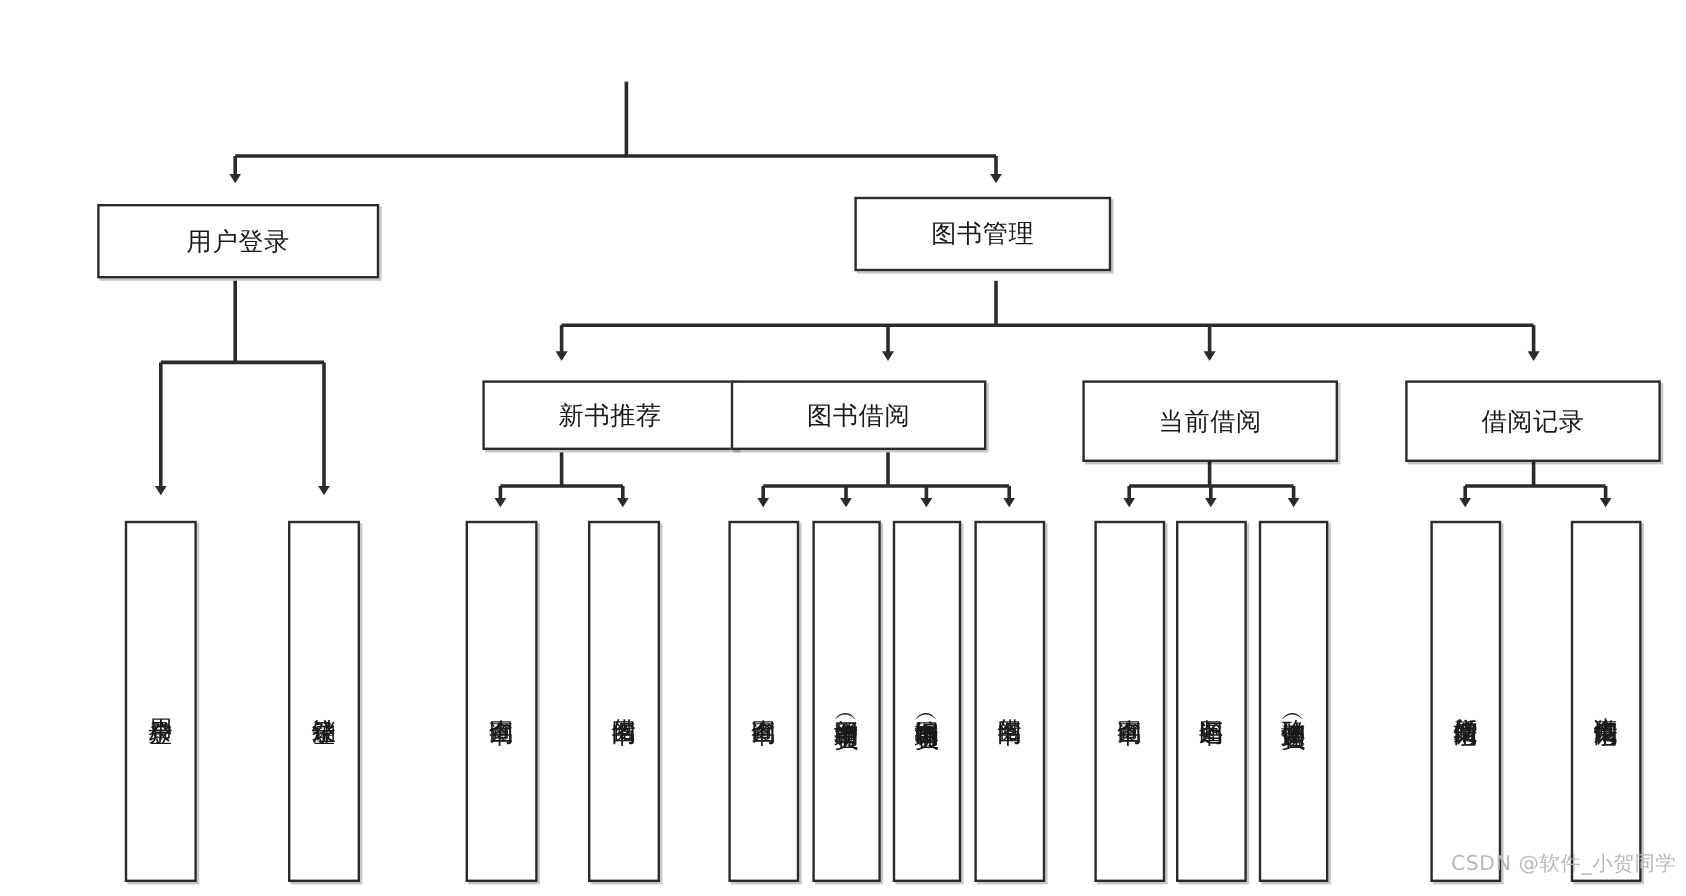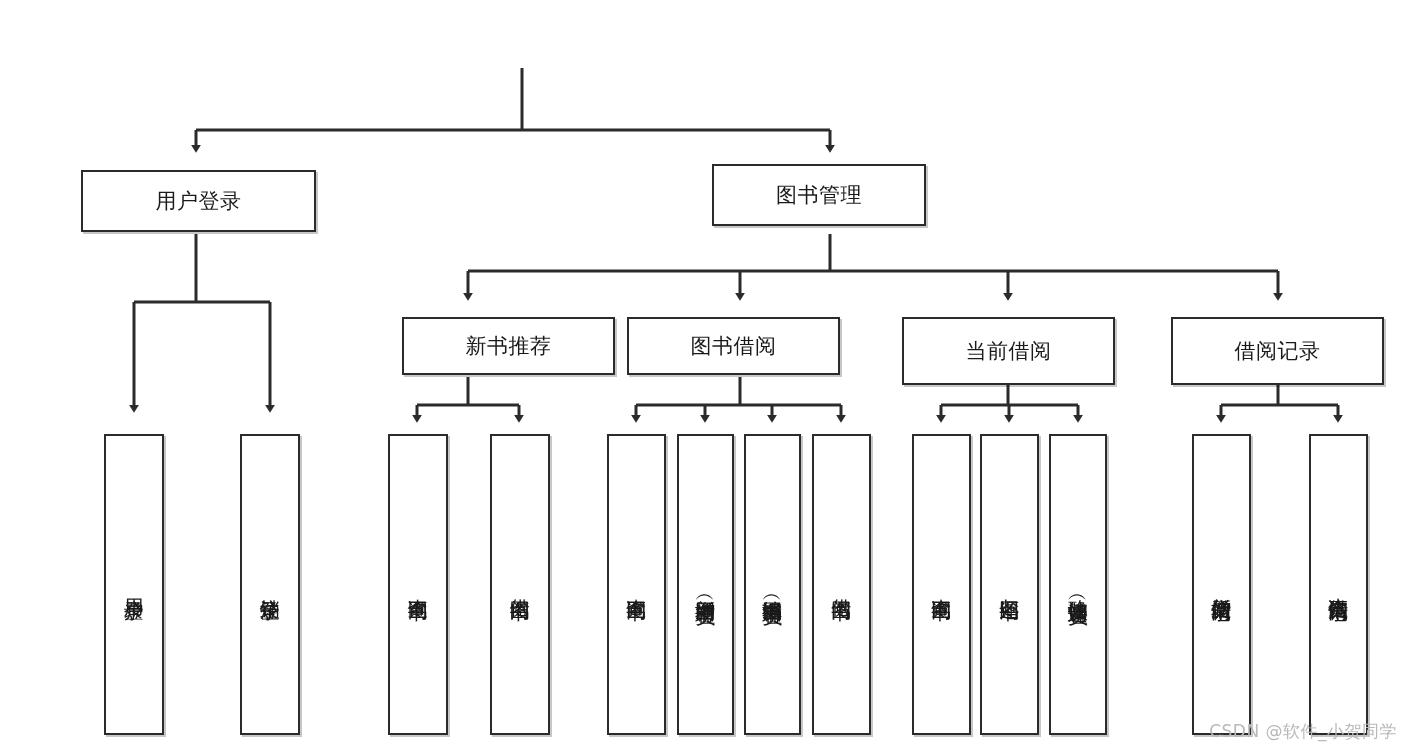--- a/index.html
+++ b/index.html
@@ -68,21 +68,21 @@
     align-items: center;
     justify-content: center;
   }
   .node.v.top .lbl {
     align-items: flex-start;
     padding-top: 4px;
   }
   .watermark {
     position: absolute;
     right: 8px;
-    bottom: 4px;
+    bottom: 16px;
     font-size: 17px;
     color: #b9b9b9;
     z-index: 5;
     white-space: nowrap;
     letter-spacing: 0.5px;
   }
 </style>
 </head>
 <body>
 
@@ -144,21 +144,21 @@
   </div>
 
   <div class="node h" style="left:712px; top:164px; width:214px; height:62px;">
     <span class="lbl">图书管理</span>
   </div>
 
   <div class="node h" style="left:362px; top:317px; width:213px; height:58px;margin-left:40px;">
     <span class="lbl">新书推荐</span>
   </div>
 
-  <div class="node h" style="left:627px; top:317px; width:213px; height:58px;">
+  <div class="node h" style="left:609px; top:317px; width:213px; height:58px;">
     <span class="lbl">图书借阅</span>
   </div>
 
   <div class="node h" style="left:902px; top:317px; width:213px; height:68px;">
     <span class="lbl">当前借阅</span>
   </div>
 
   <div class="node h" style="left:1171px; top:317px; width:213px; height:68px;">
     <span class="lbl">借阅记录</span>
   </div>

